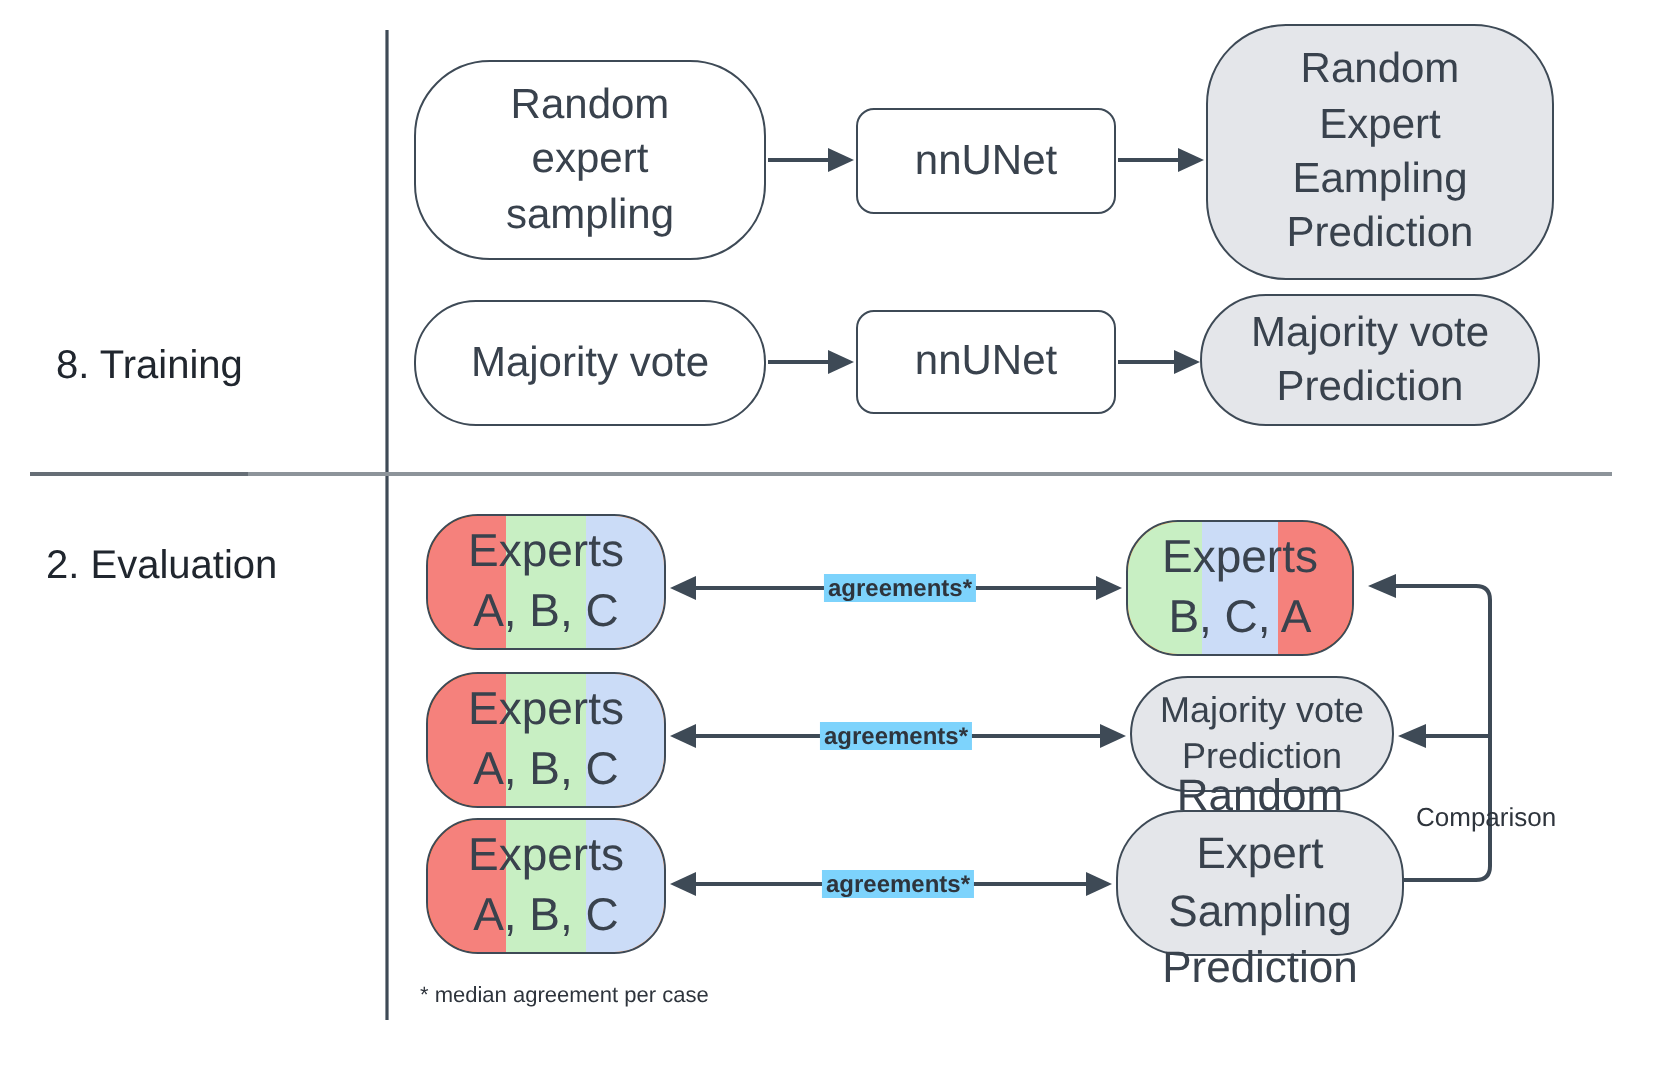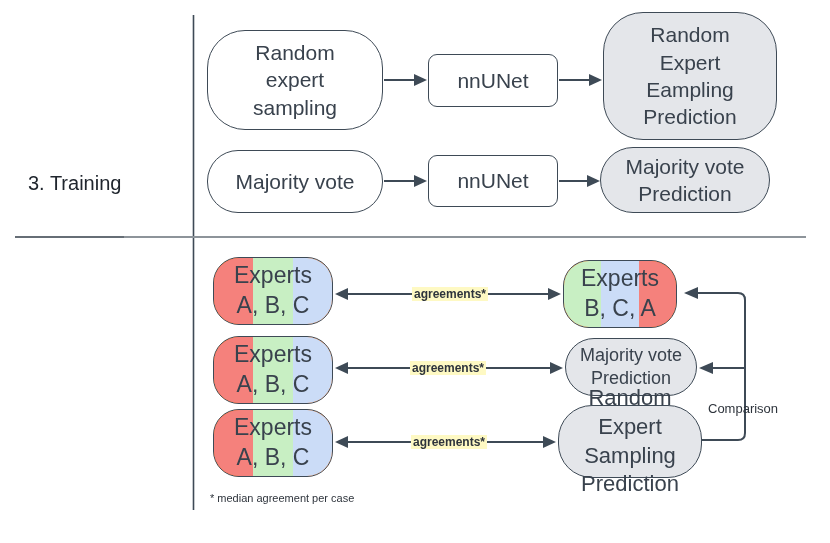--- a/index.html
+++ b/index.html
@@ -16,21 +16,21 @@
   }
   .gray{background:var(--c-gray_fill);}
   .striped{padding:0;overflow:hidden;background:#f97316;}
   .striped .stripes{position:absolute;inset:0;display:flex;z-index:0;}
   .striped .stripe{flex:1 1 0;}
   .striped .cap-text{position:relative;z-index:1;white-space:pre-line;}
   .section-label{
     position:absolute;z-index:2;color:var(--c-label_text);font-size:20px;white-space:nowrap;
   }
   .edge-label{
-    position:absolute;z-index:2;background:#fef9c3;color:var(--c-small_text);
+    position:absolute;z-index:2;background:#7dd3fc;color:var(--c-small_text);
     font-size:12px;font-weight:bold;padding:0 2px;white-space:nowrap;
     transform:translate(-50%,-50%);
   }
   .free-label{
     position:absolute;z-index:2;color:var(--c-small_text);font-weight:normal;white-space:nowrap;
   }
   
   .n-res {left:207px;top:30px;width:176px;height:100px;border-radius:38px;font-size:21px;}
   .n-mv  {left:207px;top:150px;width:176px;height:63px;border-radius:31px;font-size:21px;}
   .n-nn1 {left:428px;top:54px;width:130px;height:53px;border-radius:9px;font-size:21px;}
@@ -101,21 +101,22 @@
     </g>
 
     <g>
       <path d="M702 440 H738 Q745 440 745 433 V300 Q745 293 738 293 H697" style="stroke:var(--c-line);stroke-width:2;fill:none"></path>
       <polygon points="684,293 698,287 698,299" style="fill:var(--c-line)"></polygon>
       <line x1="745" y1="368" x2="712" y2="368" style="stroke:var(--c-line);stroke-width:2"></line>
       <polygon points="699,368 713,362 713,374" style="fill:var(--c-line)"></polygon>
     </g>
   </svg>
 
-  <div class="section-label l-training">3. Training</div>
+  <div class="section-label l-training">8. Training</div>
+  <div class="section-label l-evaluation">2. Evaluation</div>
 
   <div class="node n-res">Random
 expert
 sampling</div>
   <div class="node n-mv">Majority vote</div>
   <div class="node n-nn1">nnUNet</div>
   <div class="node n-nn2">nnUNet</div>
   <div class="node gray n-resp">Random
 Expert
 Eampling

